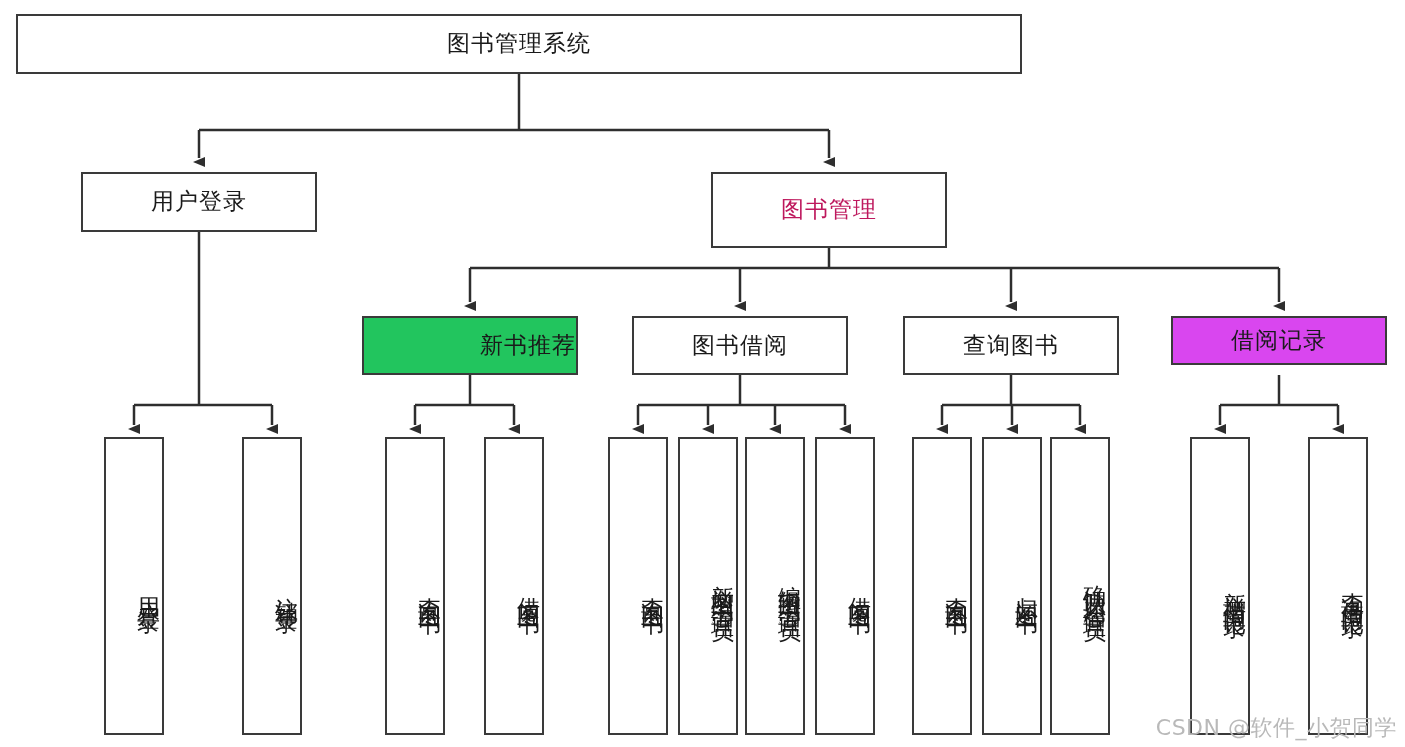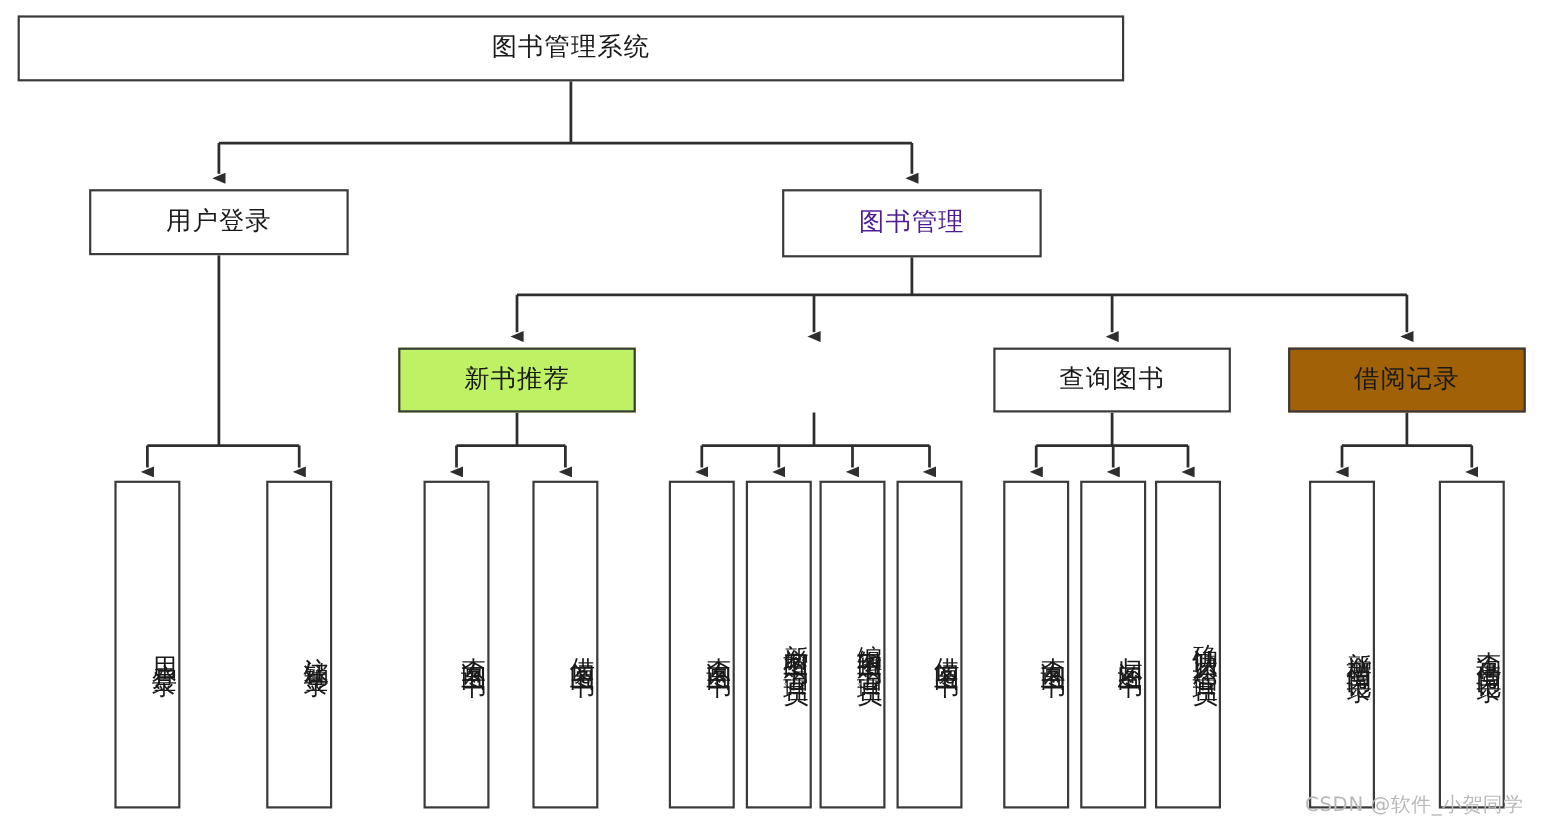--- a/index.html
+++ b/index.html
@@ -50,23 +50,23 @@
     align-items: flex-start;
     justify-content: center;
   }
   .node.vertical .vtext {
     writing-mode: vertical-rl;
     text-orientation: upright;
     white-space: nowrap;
   }
   #watermark {
     position: absolute;
-    right: 20px;
+    right: 8px;
     bottom: 4px;
-    font-size: 18px;
+    font-size: 22px;
     color: #b9b9b9;
     white-space: nowrap;
     letter-spacing: 0.5px;
     margin-left: 40px;
   }
 </style>
 </head>
 <body>
 
 <div id="canvas" style="background: rgb(255, 255, 255);">
@@ -121,31 +121,34 @@
     </g>
   </svg>
 
   <div class="node horizontal" style="left: 16px; top: 14px; width: 1006px; height: 60px; border-color: rgb(58, 58, 58); background: rgb(255, 255, 255); color: rgb(26, 26, 26);">
     <span>图书管理系统</span>
   </div>
 
   <div class="node horizontal" style="left: 81px; top: 172px; width: 236px; height: 60px; border-color: rgb(58, 58, 58); background: rgb(255, 255, 255); color: rgb(26, 26, 26);">
     <span>用户登录</span>
   </div>
-  <div class="node horizontal" style="left: 711px; top: 172px; width: 236px; height: 62px; border-color: rgb(58, 58, 58); background: rgb(255, 255, 255); color: #4c1d95;">
+  <div class="node horizontal" style="left: 711px; top: 172px; width: 236px; height: 76px; border-color: rgb(58, 58, 58); background: rgb(255, 255, 255); color: #be185d;">
     <span>图书管理</span>
   </div>
 
-  <div class="node horizontal" style="left: 362px; top: 316px; width: 216px; height: 59px; border-color: rgb(58, 58, 58); background: #bef264; color: rgb(26, 26, 26);">
+  <div class="node horizontal" style="left: 362px; top: 316px; width: 216px; height: 59px; border-color: rgb(58, 58, 58); background: #22c55e; color: rgb(26, 26, 26); justify-content: flex-end;">
     <span>新书推荐</span>
+  </div>
+  <div class="node horizontal" style="left: 632px; top: 316px; width: 216px; height: 59px; border-color: rgb(58, 58, 58); background: rgb(255, 255, 255); color: rgb(26, 26, 26);">
+    <span>图书借阅</span>
   </div>
   <div class="node horizontal" style="left: 903px; top: 316px; width: 216px; height: 59px; border-color: rgb(58, 58, 58); background: rgb(255, 255, 255); color: rgb(26, 26, 26);">
     <span>查询图书</span>
   </div>
-  <div class="node horizontal" style="left: 1171px; top: 316px; width: 216px; height: 59px; border-color: rgb(58, 58, 58); background: #a16207; color: rgb(26, 26, 26);">
+  <div class="node horizontal" style="left: 1171px; top: 316px; width: 216px; height: 49px; border-color: rgb(58, 58, 58); background: #d946ef; color: rgb(26, 26, 26);">
     <span>借阅记录</span>
   </div>
 
   <div class="node vertical" style="left: 104px; top: 437px; width: 60px; height: 298px; border-color: rgb(58, 58, 58); background: rgb(255, 255, 255); color: rgb(26, 26, 26);">
     <span class="vtext">用户登录</span>
   </div>
   <div class="node vertical" style="left: 242px; top: 437px; width: 60px; height: 298px; border-color: rgb(58, 58, 58); background: rgb(255, 255, 255); color: rgb(26, 26, 26);">
     <span class="vtext">注销登录</span>
   </div>
   <div class="node vertical" style="left: 385px; top: 437px; width: 60px; height: 298px; border-color: rgb(58, 58, 58); background: rgb(255, 255, 255); color: rgb(26, 26, 26);">

